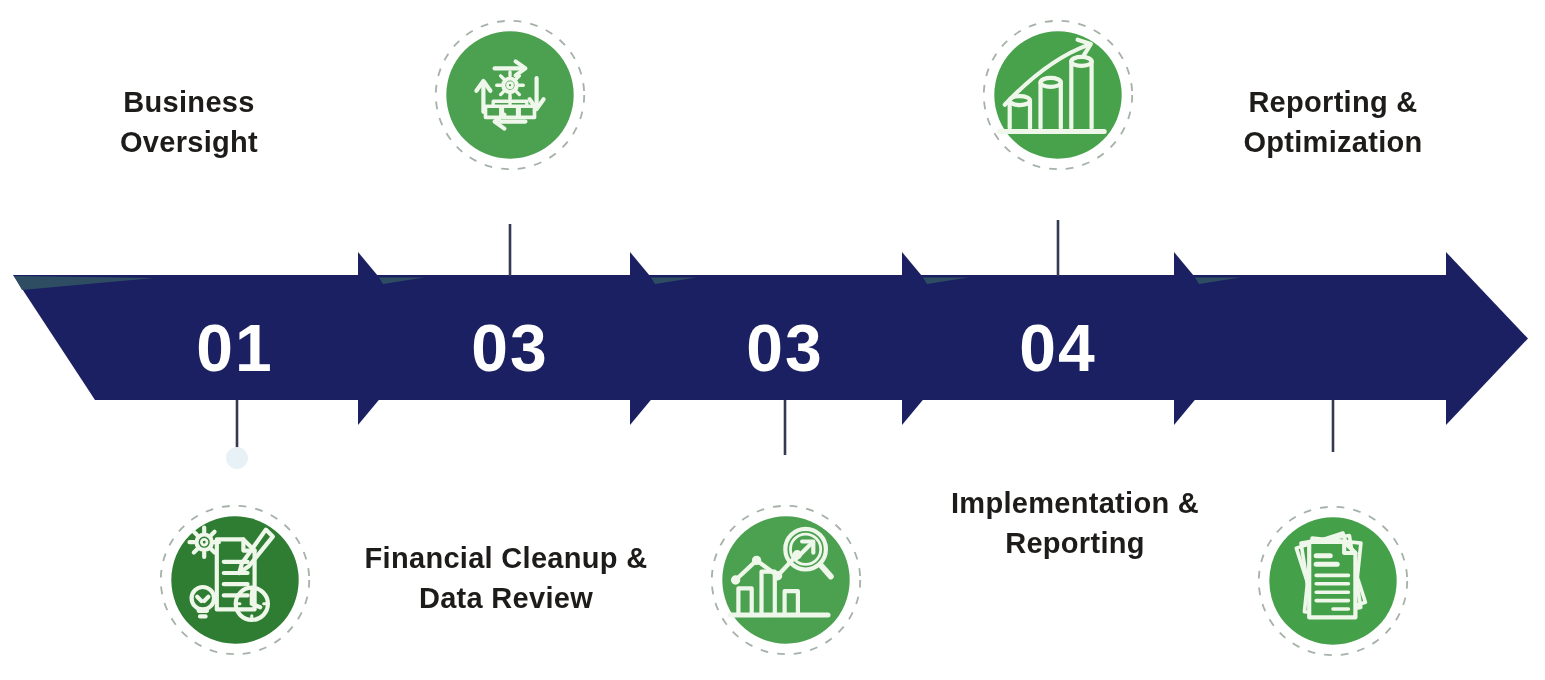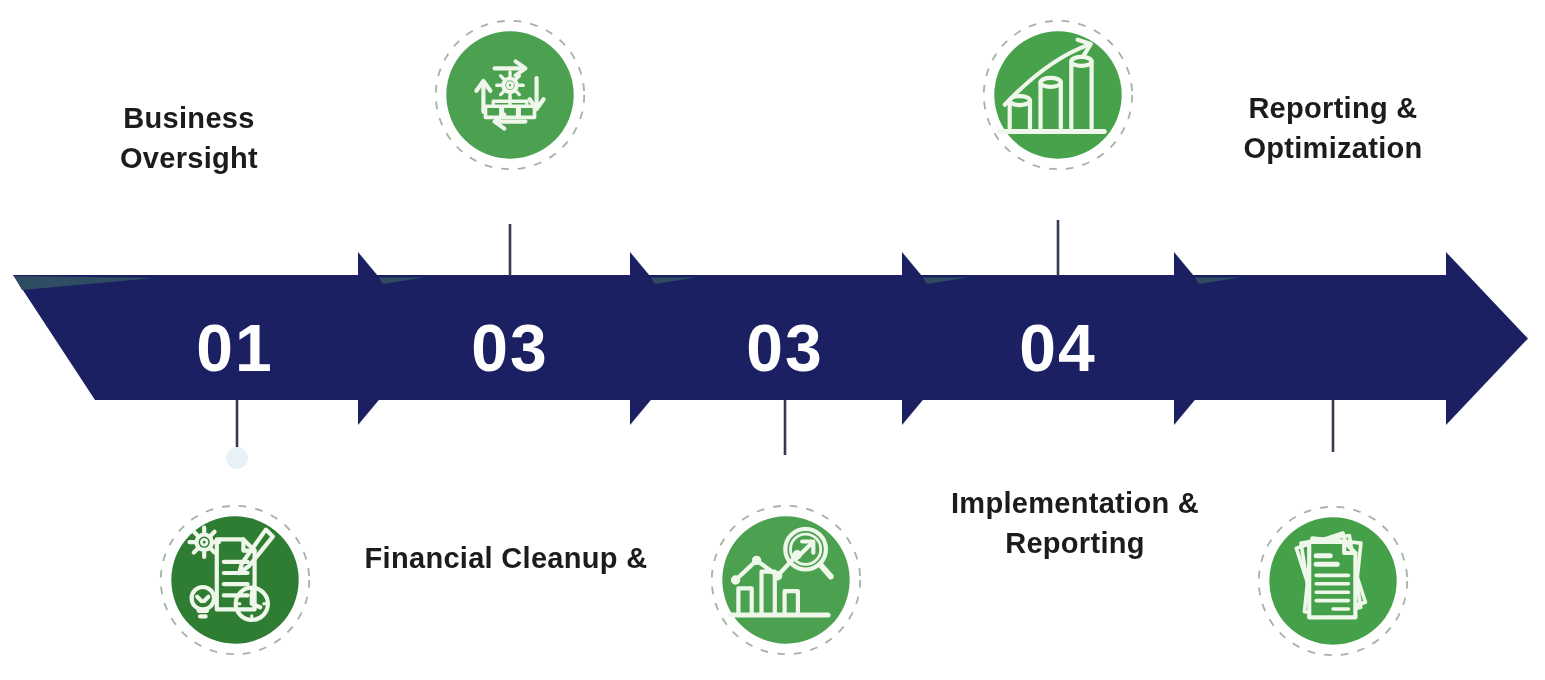--- a/index.html
+++ b/index.html
@@ -5,25 +5,25 @@
   html,body{margin:0;padding:0;background:#ffffff;}
   .canvas{
     position:relative;width:1545px;height:680px;background:#ffffff;overflow:hidden;
     font-family:"Liberation Sans", sans-serif;
   }
   .layer{position:absolute;left:0;top:0;}
   .step-label{
     position:absolute;text-align:center;font-weight:700;font-size:29px;line-height:40px;
     color:#1d1c1a;letter-spacing:.3px;
   }
-  .lbl-1{left:33px;top:98px;width:312px;}
+  .lbl-1{left:33px;top:82px;width:312px;}
   .lbl-2{left:320px;top:538px;width:372px;}
   .lbl-3{left:633px;top:82px;width:312px;}
   .lbl-4{left:889px;top:483px;width:372px;}
-  .lbl-5{left:1177px;top:88px;width:312px;}
+  .lbl-5{left:1177px;top:82px;width:312px;}
   .step-number{
     position:absolute;top:310px;width:170px;height:76px;text-align:center;
     font-weight:700;font-size:66px;line-height:76px;color:#ffffff;letter-spacing:2px;
   }
   .num-1{left:150px;} .num-2{left:425px;} .num-3{left:700px;} .num-4{left:973px;} .num-5{left:1250px;}
   .step-icon{position:absolute;width:154px;height:154px;}
   .ico-1{left:158px;top:503px;}
   .ico-2{left:433px;top:18px;}
   .ico-3{left:709px;top:503px;}
   .ico-4{left:981px;top:18px;}
@@ -62,20 +62,21 @@
   <div class="step-number num-2">03</div>
   <div class="step-number num-3">03</div>
   <div class="step-number num-4">04</div>
 
   <div class="step-label lbl-1">
     <div>Business</div>
     <div>Oversight</div>
   </div>
   <div class="step-label lbl-2">
     <div>Financial Cleanup &amp;</div>
+    <div>Data Review</div>
   </div>
   <div class="step-label lbl-4">
     <div>Implementation &amp;</div>
     <div>Reporting</div>
   </div>
   <div class="step-label lbl-5">
     <div>Reporting &amp;</div>
     <div>Optimization</div>
   </div>
 

